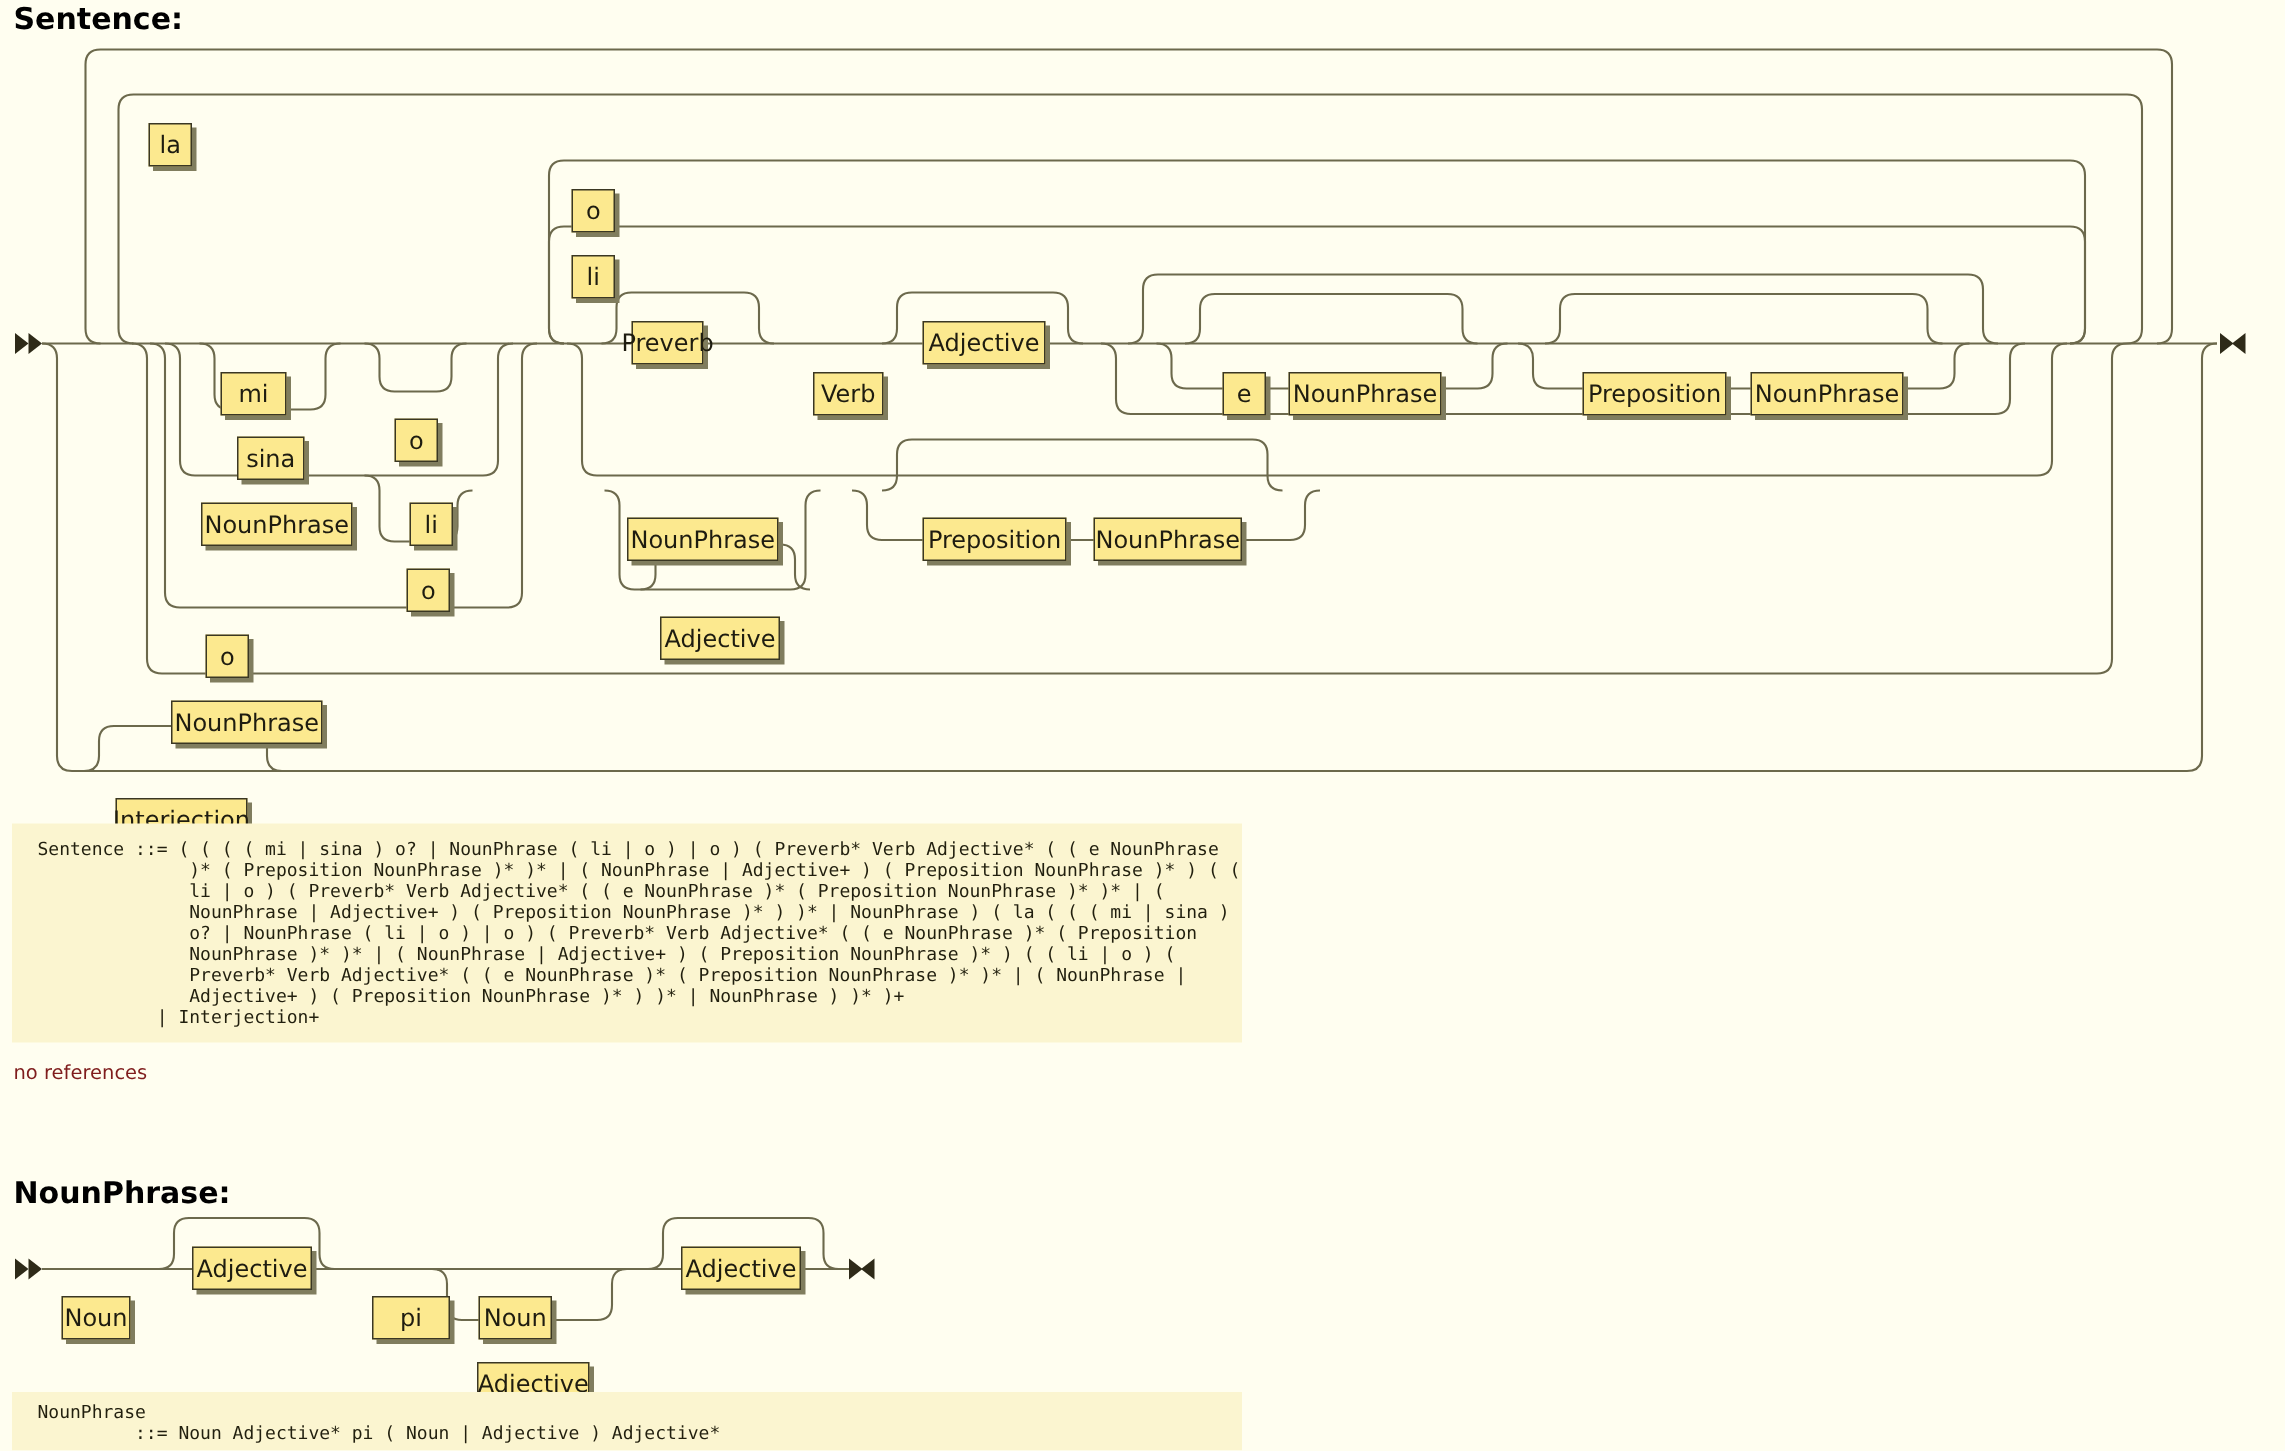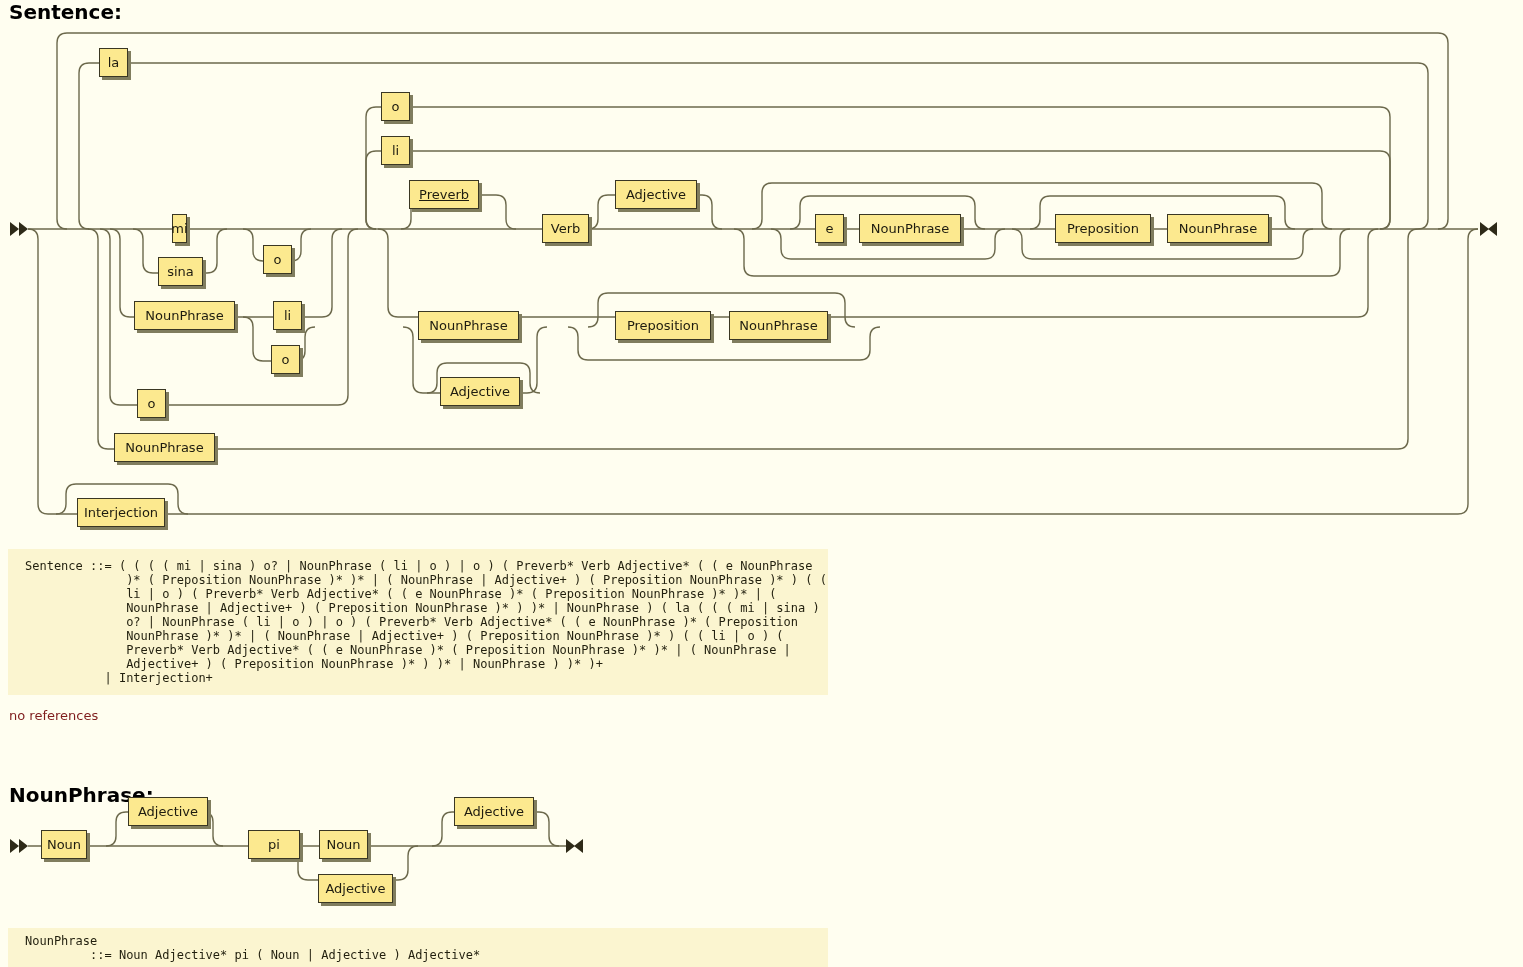--- a/index.html
+++ b/index.html
@@ -16,21 +16,21 @@
   #heading-sentence{top:0px;}
   #heading-nounphrase{top:763px;margin-top:20px;}
   svg.rail{position:absolute;left:0;}
   svg.rail path{fill:none;stroke:var(--line);stroke-width:1.4;}
   svg.rail polygon{fill:#2e2a18;stroke:none;}
   #svg-sentence{top:0;}
   #svg-nounphrase{top:790px;}
   .node{position:absolute;height:29px;background:var(--node-fill);
     border:1px solid var(--node-border);box-shadow:3px 3px 0 var(--node-shadow);
     display:flex;align-items:center;justify-content:center;
-    font-size:13px;color:var(--ink);white-space:nowrap;cursor:pointer;}
+    font-size:16px;color:var(--ink);white-space:nowrap;cursor:pointer;margin-top:34px;}
   .grammar-block{position:absolute;left:8px;width:820px;background:var(--block-bg);
     font-family:"DejaVu Sans Mono","Liberation Mono",monospace;font-size:12px;line-height:14px;
     color:#211f0e;padding:10px 16px 10px 17px;white-space:pre;overflow:hidden;}
   #grammar-sentence{top:549px;height:146px;}
   #grammar-nounphrase{top:928px;height:39px;padding-top:6px;}
   .note{position:absolute;left:9px;top:708px;font-size:13px;color:#7f1d1d;}
 </style>
 </head>
 <body>
 
@@ -85,28 +85,28 @@
     <polygon points="10,222 10,236 19,229"></polygon>
     <polygon points="19,222 19,236 28,229"></polygon>
     <polygon points="1480,222 1480,236 1489,229"></polygon>
     <polygon points="1497,222 1497,236 1488,229"></polygon>
   </svg>
 
   <div id="nodes-sentence">
       <div class="node" style="left: 99px; top: 48px; width: 29px;">la</div>
       <div class="node" style="left: 381px; top: 92px; width: 29px;">o</div>
       <div class="node" style="left: 381px; top: 136px; width: 29px;">li</div>
-      <div class="node" style="left: 409px; top: 180px; width: 70px; text-decoration: underline;">Preverb</div>
+      <div class="node" style="left: 421px; top: 180px; width: 48px;">Preverb</div>
       <div class="node" style="left: 615px; top: 180px; width: 82px;">Adjective</div>
       <div class="node" style="left: 542px; top: 214px; width: 47px;">Verb</div>
       <div class="node" style="left: 815px; top: 214px; width: 29px;">e</div>
       <div class="node" style="left: 859px; top: 214px; width: 102px;">NounPhrase</div>
       <div class="node" style="left: 1055px; top: 214px; width: 96px;">Preposition</div>
       <div class="node" style="left: 1167px; top: 214px; width: 102px;">NounPhrase</div>
-      <div class="node" style="left: 172px; top: 214px; width: 15px;">mi</div>
+      <div class="node" style="left: 147px; top: 214px; width: 44px;">mi</div>
       <div class="node" style="left: 158px; top: 257px; width: 45px;">sina</div>
       <div class="node" style="left: 263px; top: 245px; width: 29px;">o</div>
       <div class="node" style="left: 134px; top: 301px; width: 101px;">NounPhrase</div>
       <div class="node" style="left: 273px; top: 301px; width: 29px;">li</div>
       <div class="node" style="left: 271px; top: 345px; width: 29px;">o</div>
       <div class="node" style="left: 137px; top: 389px; width: 29px;">o</div>
       <div class="node" style="left: 418px; top: 311px; width: 101px;">NounPhrase</div>
       <div class="node" style="left: 615px; top: 311px; width: 96px;">Preposition</div>
       <div class="node" style="left: 729px; top: 311px; width: 99px;">NounPhrase</div>
       <div class="node" style="left: 440px; top: 377px; width: 80px;">Adjective</div>

